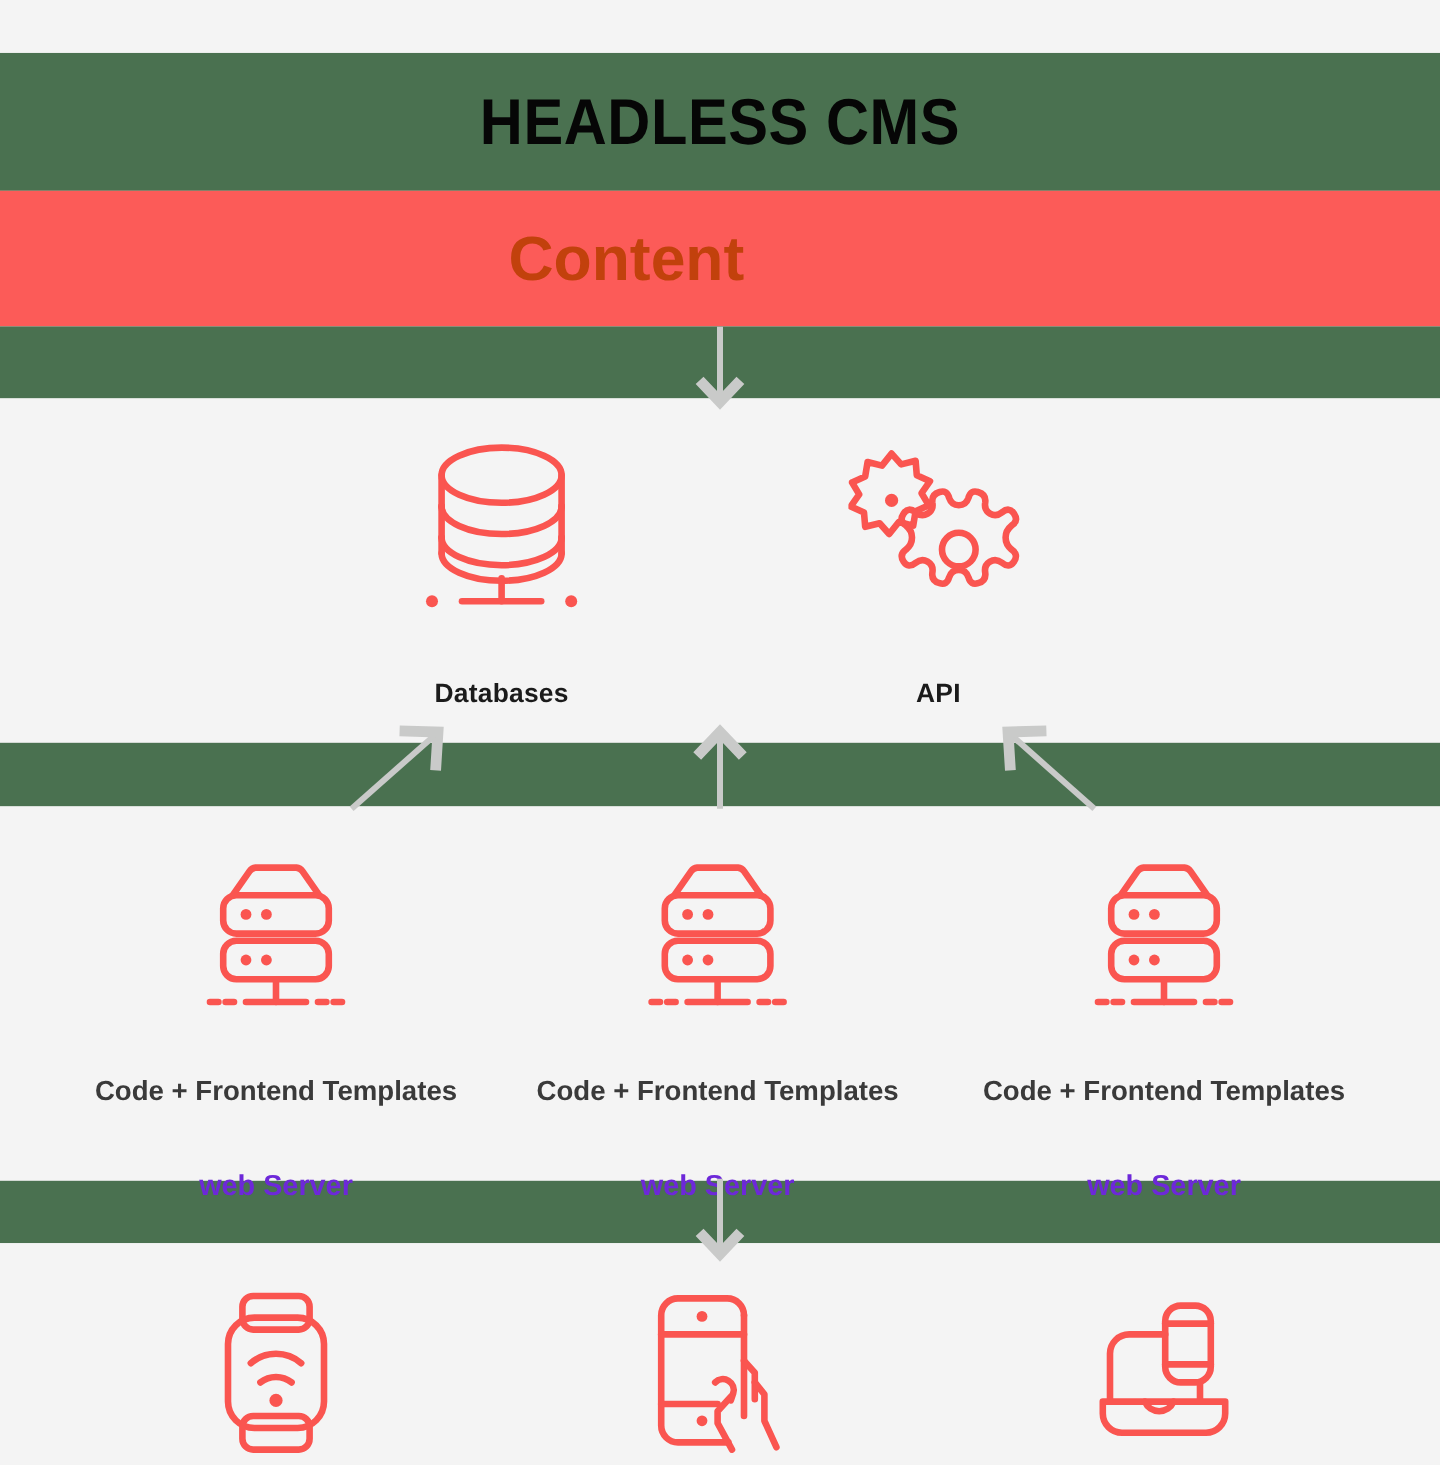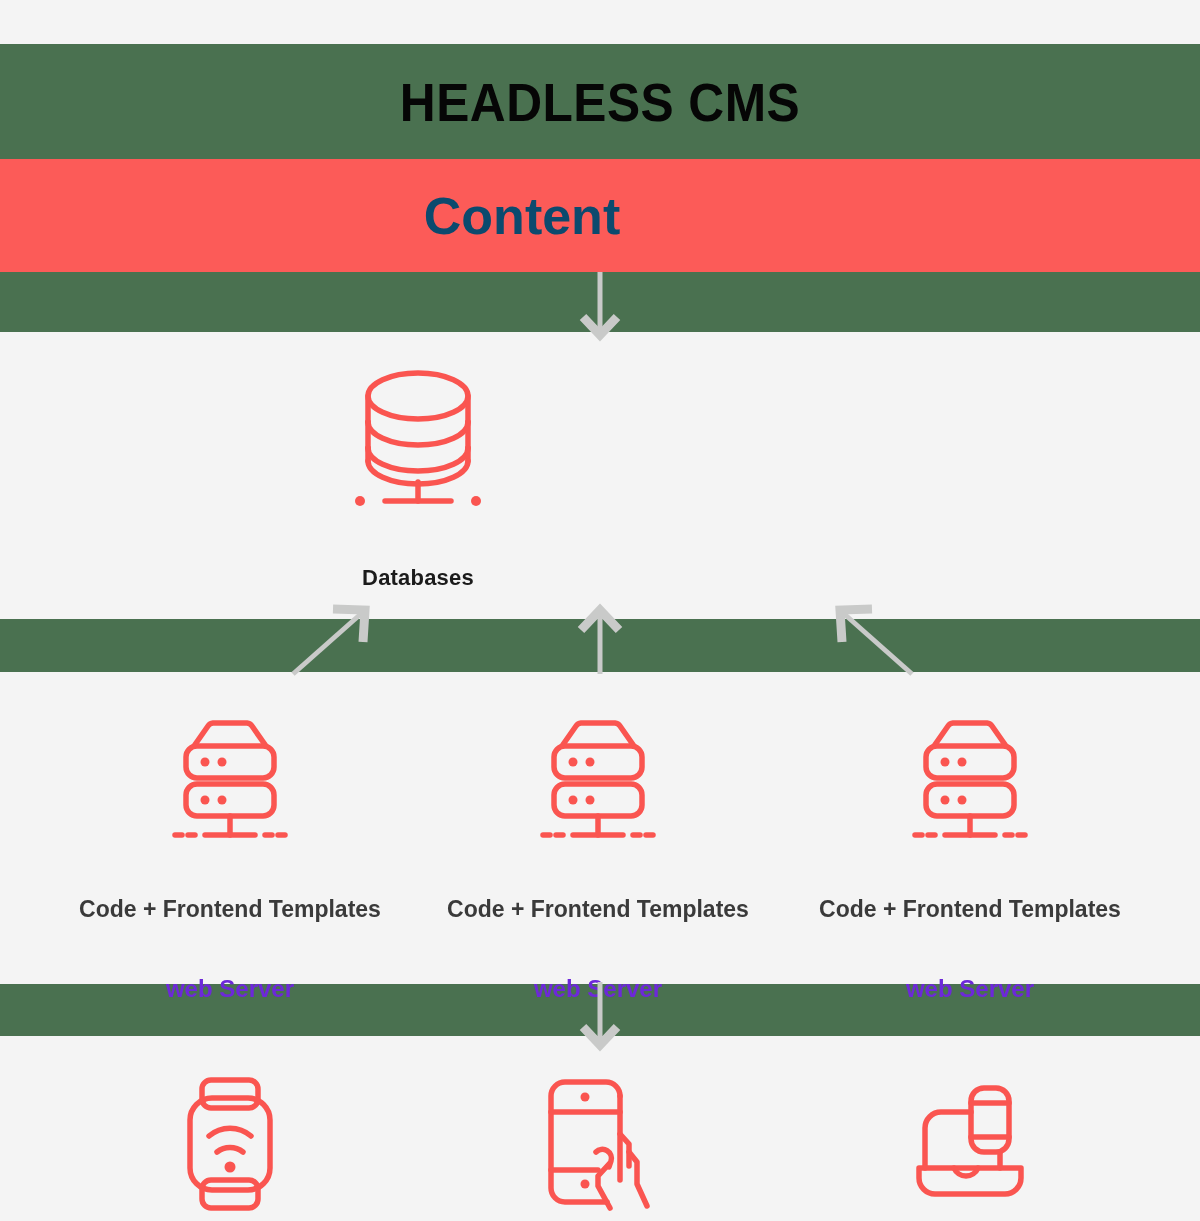--- a/index.html
+++ b/index.html
@@ -60,21 +60,21 @@
 
   
   #content-banner-label {
     position: absolute;
     top: 115px; left: 0;
     width: 1044px;
     height: 113px;
     display: flex;
     align-items: center;
     justify-content: center;
-    color: #0c4a6e;
+    color: #c2410c;
     font-weight: 700;
     font-size: 52px;
     letter-spacing: 0px;
     white-space: nowrap;
   }
 
   
   .arrow-svg { position: absolute; }
 
   
@@ -167,20 +167,35 @@
         <path d="M25 92 a50 23 0 0 0 100 0"></path>
         <path d="M75 113 V 132"></path>
         <path d="M42 132 H 108"></path>
       </g>
       <circle cx="17" cy="132" r="5" fill="#fa5550"></circle>
       <circle cx="133" cy="132" r="5" fill="#fa5550"></circle>
     </svg>
     <div class="node-label">Databases</div>
   </div>
 
+  <div class="node" id="node-api">
+    <svg class="node-icon" width="150" height="140" viewBox="0 0 150 140">
+      <g fill="none" stroke="#fa5550" stroke-width="5.5" stroke-linejoin="round" stroke-linecap="round">
+
+        <path d="M36 9 l8 9 12 -3 1 12 11 5 -7 10 6 10 -11 5 -2 12 -12 -3 -8 10 -8 -9 -12 3 -1 -12 -11 -5 7 -10 -6 -10 11 -5 2 -12 12 3 z"></path>
+        <circle cx="36" cy="48" r="5.5" fill="#fa5550" stroke="none"></circle>
+
+        <path d="M92 52
+                 q6 0 8 -6 q2 -7 8 -5 q7 2 6 9 q-1 6 4 9 q5 3 10 -1 q6 -5 10 1 q4 6 -2 10 q-5 4 -5 10 q0 6 5 10 q6 4 2 10 q-4 6 -10 1 q-5 -4 -10 -1 q-5 3 -4 9 q1 7 -6 9 q-6 2 -8 -5 q-2 -6 -8 -6
+                 q-6 0 -8 6 q-2 7 -8 5 q-7 -2 -6 -9 q1 -6 -4 -9 q-5 -3 -10 1 q-6 5 -10 -1 q-4 -6 2 -10 q5 -4 5 -10 q0 -6 -5 -10 q-6 -4 -2 -10 q4 -6 10 -1 q5 4 10 1 q5 -3 4 -9 q-1 -7 6 -9 q6 -2 8 5 q2 6 8 6 z"></path>
+        <circle cx="92" cy="89" r="14"></circle>
+      </g>
+    </svg>
+    <div class="node-label">API</div>
+  </div>
 
   <svg class="arrow-svg" style="top:558px; left:285px;" width="100" height="80" viewBox="0 0 100 80">
     <line x1="8" y1="72" x2="78" y2="10" stroke="#c9cac9" stroke-width="5"></line>
     <polyline points="48,7 80,8 78,40" fill="none" stroke="#c9cac9" stroke-width="9"></polyline>
   </svg>
 
   <svg class="arrow-svg" style="top:558px; left:560px;" width="80" height="80" viewBox="0 0 80 80">
     <line x1="40" y1="72" x2="40" y2="8" stroke="#c9cac9" stroke-width="5"></line>
     <polyline points="21,28 40,8 59,28" fill="none" stroke="#c9cac9" stroke-width="9"></polyline>
   </svg>

